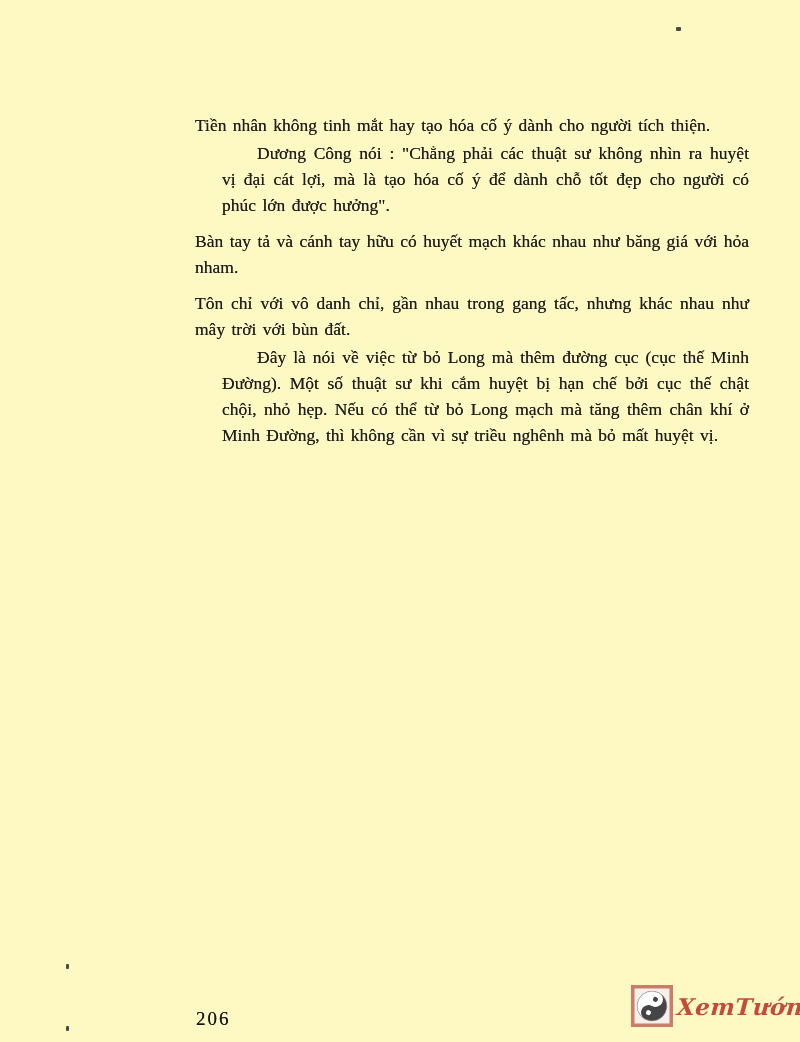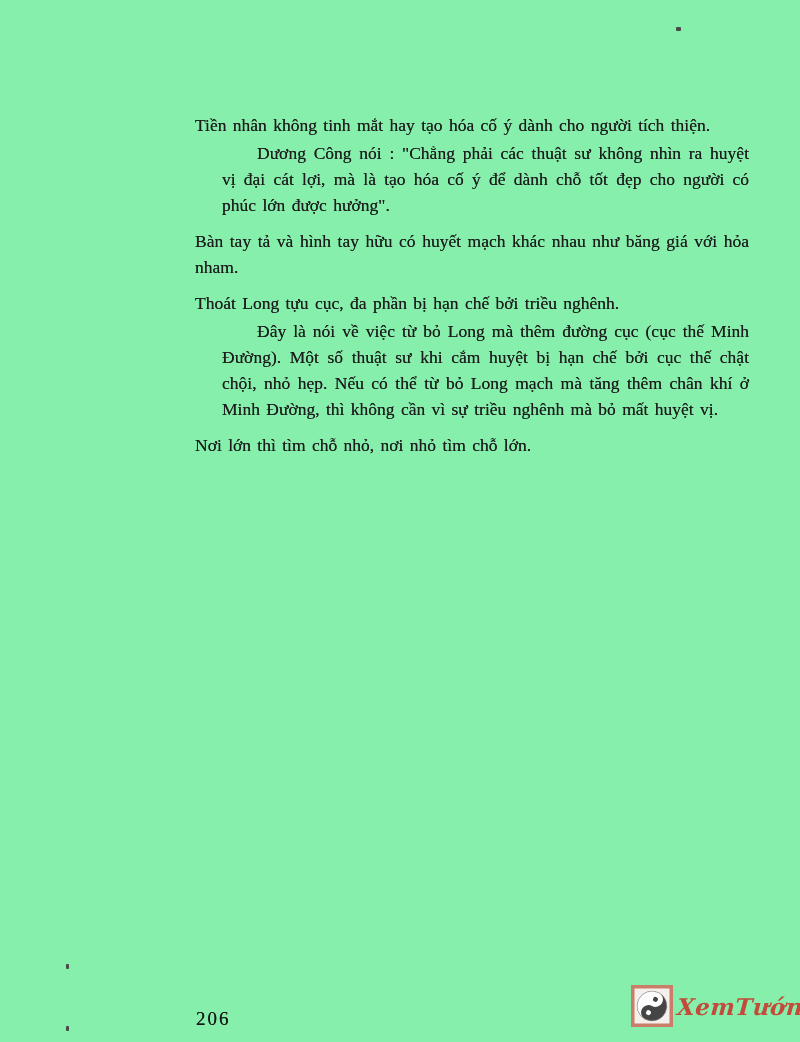--- a/index.html
+++ b/index.html
@@ -7,21 +7,21 @@
   body {
     width: 800px;
     height: 1042px;
     background: #ffffff;
     font-family: "Liberation Serif", serif;
   }
   .page {
     position: relative;
     width: 800px;
     height: 1042px;
-    background: #86efac;
+    background: #fef9c3;
     overflow: hidden;
   }
   .text-col {
     position: absolute;
     left: 195px;
     top: 112px;
     width: 554px;
     color: #1c1c1c;
   }
   .text-col p {
@@ -79,24 +79,23 @@
   .speck-left-lower { left: 66px; top: 1026px; width: 3px; height: 5px; }
 </style>
 </head>
 <body>
 
 <div class="page">
 
   <main class="text-col">
     <p class="statement">Tiền nhân không tinh mắt hay tạo hóa cố ý dành cho người tích thiện.</p>
     <p class="commentary">Dương Công nói : "Chẳng phải các thuật sư không nhìn ra huyệt vị đại cát lợi, mà là tạo hóa cố ý để dành chỗ tốt đẹp cho người có phúc lớn được hưởng".</p>
-    <p class="statement">Bàn tay tả và hình tay hữu có huyết mạch khác nhau như băng giá với hỏa nham.</p>
-    <p class="statement">Thoát Long tựu cục, đa phần bị hạn chế bởi triều nghênh.</p>
+    <p class="statement">Bàn tay tả và cánh tay hữu có huyết mạch khác nhau như băng giá với hỏa nham.</p>
+    <p class="statement">Tôn chỉ với vô danh chỉ, gần nhau trong gang tấc, nhưng khác nhau như mây trời với bùn đất.</p>
     <p class="commentary">Đây là nói về việc từ bỏ Long mà thêm đường cục (cục thế Minh Đường). Một số thuật sư khi cắm huyệt bị hạn chế bởi cục thế chật chội, nhỏ hẹp. Nếu có thể từ bỏ Long mạch mà tăng thêm chân khí ở Minh Đường, thì không cần vì sự triều nghênh mà bỏ mất huyệt vị.</p>
-    <p class="statement">Nơi lớn thì tìm chỗ nhỏ, nơi nhỏ tìm chỗ lớn.</p>
   </main>
 
   <div class="page-number">206</div>
 
   <div class="watermark">
     <span class="wm-logo">
       <svg width="42" height="42" viewBox="0 0 48 48" aria-hidden="true">
         <rect x="2" y="2" width="44" height="44" fill="#f6f0ec" stroke="#ca7d68" stroke-width="4"></rect>
         <g transform="rotate(28 24 24)">
           <circle cx="24" cy="24" r="17" fill="#454545"></circle>

